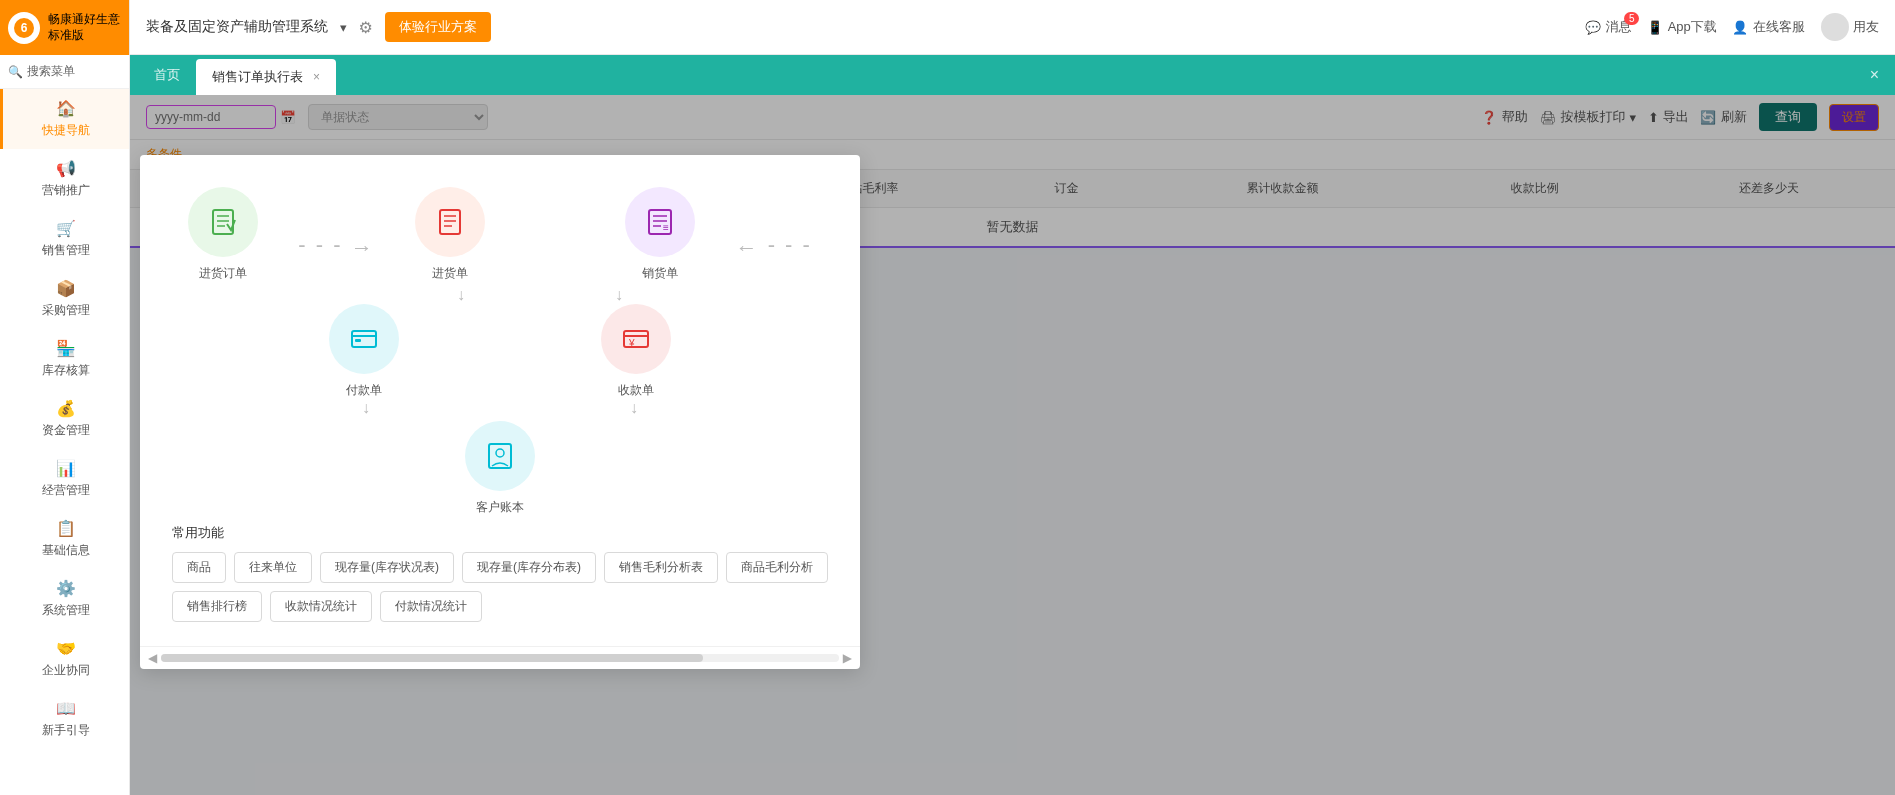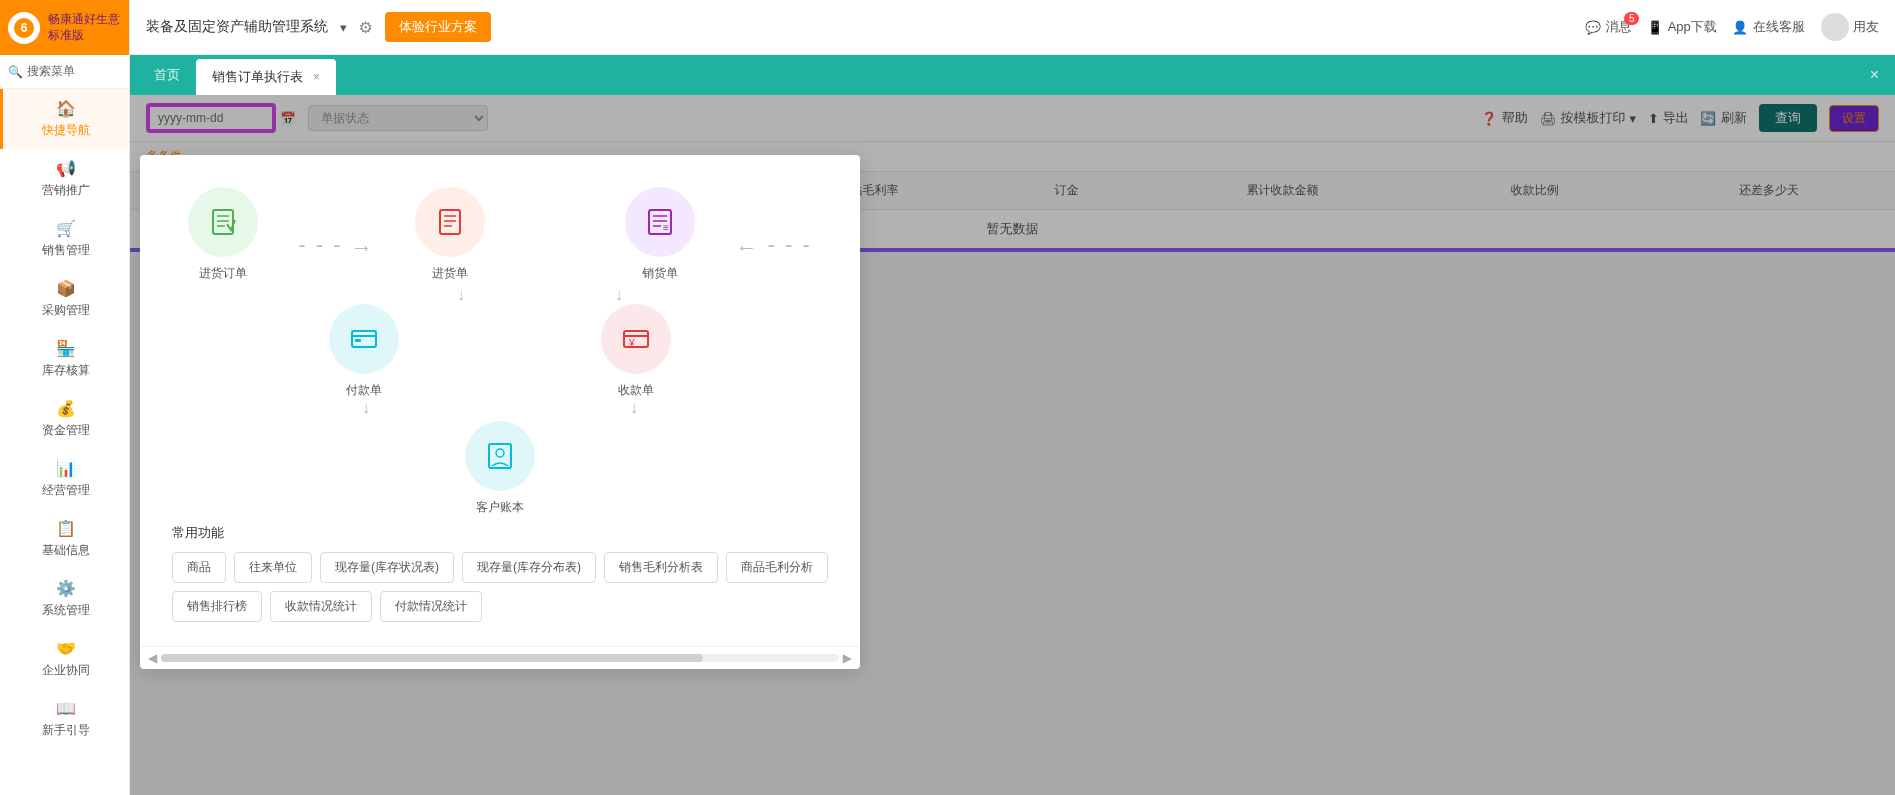--- a/index.html
+++ b/index.html
@@ -5,21 +5,21 @@
     * { box-sizing: border-box; margin: 0; padding: 0; }
     body { font-family: 'Microsoft YaHei', 'PingFang SC', sans-serif; font-size: 13px; background: #f5f5f5; overflow: hidden; width: 1895px; height: 795px; }
 
     
     .app-wrapper { display: flex; height: 795px; width: 1895px; }
 
     
     .sidebar { width: 130px; background: #fff; border-right: 1px solid #e8e8e8; display: flex; flex-direction: column; flex-shrink: 0; }
     .sidebar-logo { background: #ff8c00; padding: 12px 8px; display: flex; align-items: center; gap: 8px; height: 55px; }
     .sidebar-logo-icon { width: 32px; height: 32px; background: #fff; border-radius: 50%; display: flex; align-items: center; justify-content: center; }
-    .sidebar-logo-text { color: #701a75; font-size: 12px; line-height: 1.3; }
+    .sidebar-logo-text { color: #000000; font-size: 12px; line-height: 1.3; }
     .sidebar-search { padding: 8px; border-bottom: 1px solid #f0f0f0; display: flex; align-items: center; gap: 4px; color: #666; font-size: 12px; cursor: pointer; }
     .sidebar-nav { flex: 1; overflow-y: auto; }
     .sidebar-item { display: flex; flex-direction: column; align-items: center; padding: 10px 4px; cursor: pointer; color: #555; font-size: 12px; gap: 4px; border-left: 3px solid transparent; }
     .sidebar-item.active { background: #fff8f0; color: #ff8c00; border-left-color: #ff8c00; }
     .sidebar-item .nav-icon { font-size: 16px; }
 
     
     .main-area { flex: 1; display: flex; flex-direction: column; overflow: hidden; }
 
     
@@ -46,31 +46,31 @@
 
     
     .toolbar-row { background: #fff; padding: 8px 16px; display: flex; align-items: center; gap: 12px; border-bottom: 1px solid #e8e8e8; }
     .toolbar-row-right { margin-left: auto; display: flex; gap: 12px; align-items: center; }
     .toolbar-btn { display: flex; align-items: center; gap: 4px; color: #555; font-size: 13px; cursor: pointer; }
     .query-btn { background: #0f766e; color: #fff; border: none; border-radius: 4px; padding: 5px 16px; font-size: 13px; cursor: pointer; }
     .set-btn { background: #6d28d9; color: #ff8c00; border: 1px solid #ff8c00; border-radius: 4px; padding: 4px 12px; font-size: 12px; cursor: pointer; }
 
     
     .filter-row { background: #fff; padding: 6px 16px; display: flex; gap: 8px; border-bottom: 1px solid #e8e8e8; flex-wrap: wrap; }
-    .filter-input { border: 4px solid #d946ef; border-radius: 4px; padding: 4px 8px; font-size: 12px; color: #999; width: 130px; }
+    .filter-input { border: 1px solid #d946ef; border-radius: 4px; padding: 4px 8px; font-size: 12px; color: #999; width: 130px; }
     .filter-select { border: 1px solid #d9d9d9; border-radius: 4px; padding: 4px 8px; font-size: 12px; color: #999; width: 180px; }
     .filter-date { display: flex; align-items: center; gap: 4px; }
     .date-icon { color: #aaa; }
     .more-conditions { color: #ff8c00; font-size: 12px; cursor: pointer; }
 
     
     .table-wrap { background: #fff; margin: 0; overflow-x: auto; }
     .data-table { width: 100%; border-collapse: collapse; font-size: 12px; }
     .data-table th { background: #fafafa; border-bottom: 1px solid #e8e8e8; padding: 10px 12px; color: #555; font-weight: normal; text-align: center; white-space: nowrap; }
-    .data-table td { border-bottom: 4px solid #8b5cf6; padding: 10px 24px; text-align: center; color: #555; }
+    .data-table td { border-bottom: 2px solid #8b5cf6; padding: 10px 24px; text-align: center; color: #555; }
     .no-data { text-align: center; padding: 40px; color: #aaa; font-size: 13px; }
 
     
     .modal-overlay { position: absolute; top: 0; left: 0; right: 0; bottom: 0; background: rgba(0,0,0,0.3); z-index: 100; display: flex; align-items: flex-start; justify-content: flex-start; }
     .modal-box { background: #fff; border-radius: 4px; width: 720px; margin: 60px 0 0 10px; box-shadow: 0 4px 20px rgba(0,0,0,0.15); overflow: hidden; }
     .modal-content { padding: 24px 32px; }
 
     .flow-node { display: flex; flex-direction: column; align-items: center; gap: 8px; }
     .flow-circle { width: 70px; height: 70px; border-radius: 50%; display: flex; align-items: center; justify-content: center; font-size: 26px; }
     .flow-circle.green { background: #e8f8e8; color: #4caf50; }

